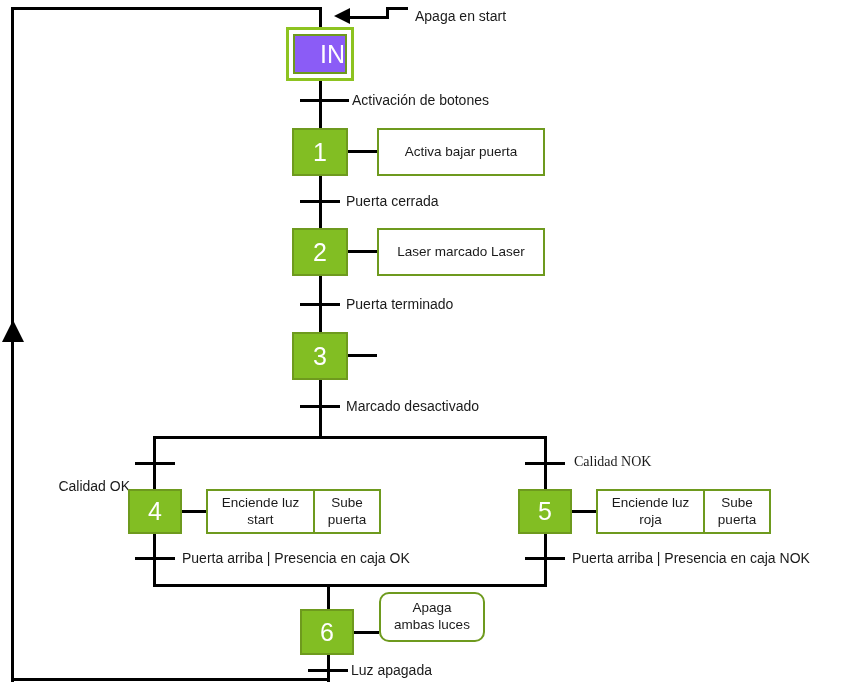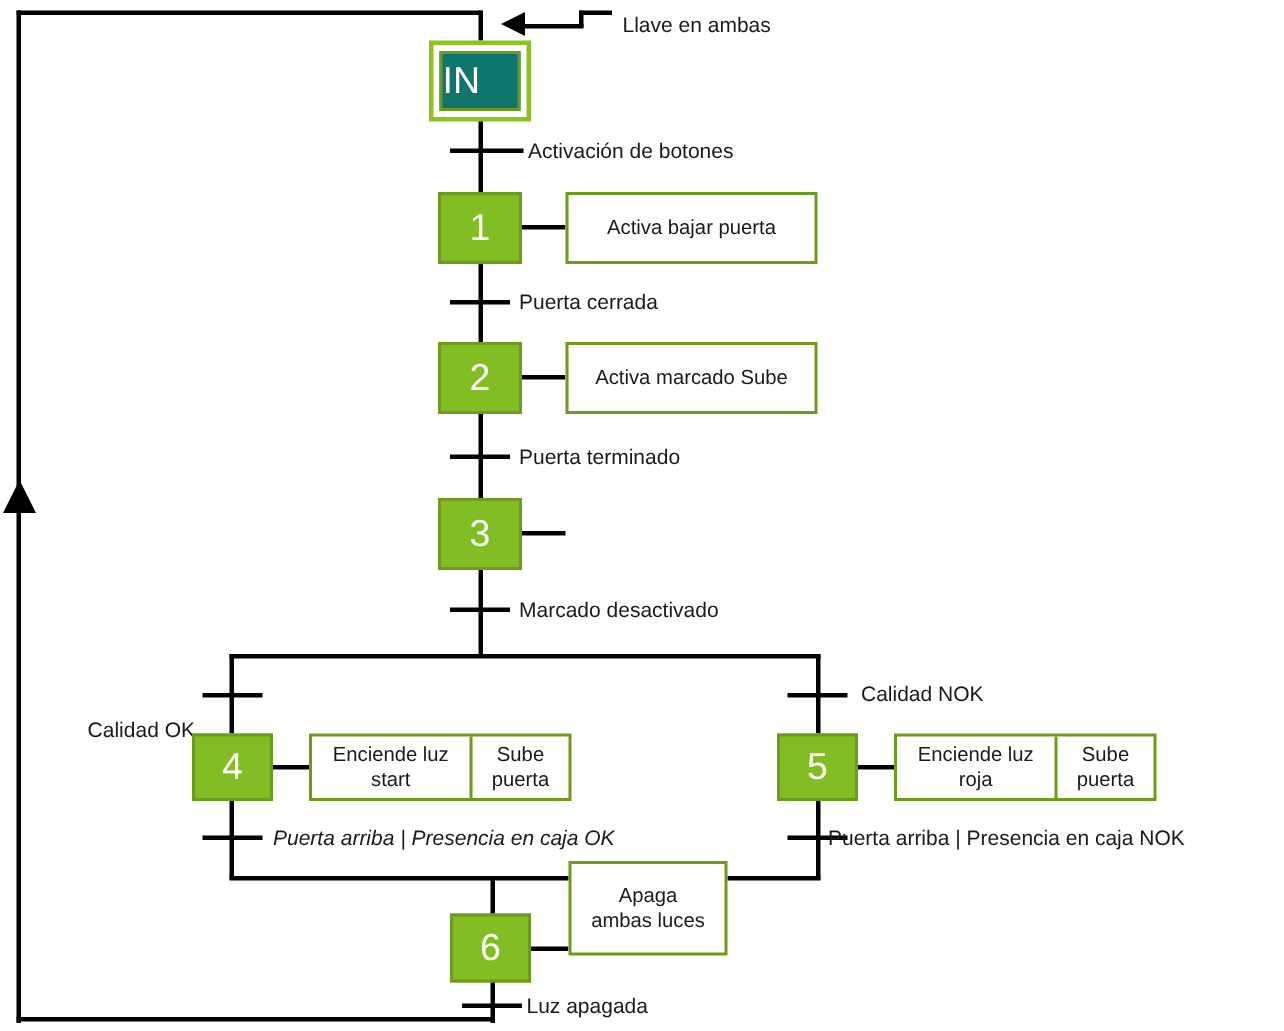--- a/index.html
+++ b/index.html
@@ -49,28 +49,28 @@
     align-items: center;
     justify-content: center;
     font-family: "Liberation Sans", sans-serif;
   }
   .step.initial {
     border: 3px solid #8dc320;
     background: #ffffff;
     padding: 4px;
   }
   .step.initial > .inner {
-    background: #0f766e;
+    background: #8b5cf6;
     border: 2px solid #6e9a1e;
     box-sizing: border-box;
     width: 100%;
     height: 100%;
     display: flex;
     align-items: center;
-    justify-content: flex-start;
+    justify-content: flex-end;
     color: #ffffff;
     font-size: 25px;
   }
 
   
   .action {
     position: absolute;
     background: #ffffff;
     border: 2px solid #6e9a1e;
     box-sizing: border-box;
@@ -133,21 +133,21 @@
   <div class="vline" style="left:11px; top:7px; height:675px;"></div>
 
   <div class="hline" style="left:11px; top:678px; width:318px;"></div>
 
   <div class="arrow-up" style="left:2px; top:320px;"></div>
 
   <div class="hline" style="left:386px; top:7px; width:22px;"></div>
   <div class="vline" style="left:386px; top:7px; height:11px;"></div>
   <div class="hline" style="left:349px; top:16px; width:40px;"></div>
   <div class="arrow-left" style="left:334px; top:8px;"></div>
-  <div class="tlabel right" style="left:415px; top:9px;">Llave en ambas</div>
+  <div class="tlabel right" style="left:415px; top:9px;">Apaga en start</div>
 
   <div class="vline" style="left:319px; top:7px; height:25px;"></div>
 
   <div class="step initial" style="left:286px; top:27px; width:68px; height:54px;">
     <div class="inner">
       <span>IN</span>
     </div>
   </div>
 
   <div class="vline" style="left:319px; top:81px; height:47px;"></div>
@@ -165,21 +165,21 @@
 
   <div class="vline" style="left:319px; top:176px; height:52px;"></div>
   <div class="thin-h" style="left:300px; top:200px; width:40px;"></div>
   <div class="tlabel right" style="left:346px; top:194px;">Puerta cerrada</div>
 
   <div class="step" style="left:292px; top:228px; width:56px; height:48px;">
     <span>2</span>
   </div>
   <div class="hline" style="left:348px; top:250px; width:29px;"></div>
   <div class="action" style="left:377px; top:228px; width:168px; height:48px;">
-    <div class="cell">Activa marcado Sube</div>
+    <div class="cell">Laser marcado Laser</div>
   </div>
 
   <div class="vline" style="left:319px; top:276px; height:56px;"></div>
   <div class="thin-h" style="left:300px; top:303px; width:40px;"></div>
   <div class="tlabel right" style="left:346px; top:297px;">Puerta terminado</div>
 
   <div class="step" style="left:292px; top:332px; width:56px; height:48px;">
     <span>3</span>
   </div>
   <div class="hline" style="left:348px; top:354px; width:29px;"></div>
@@ -191,21 +191,21 @@
   <div class="hline" style="left:153px; top:436px; width:394px;"></div>
 
   <div class="vline" style="left:153px; top:436px; height:53px;"></div>
 
   <div class="vline" style="left:544px; top:436px; height:53px;"></div>
 
   <div class="thin-h" style="left:135px; top:462px; width:40px;"></div>
   <div class="tlabel leftal" style="left:0px; top:479px; width:130px; text-align:right;">Calidad OK</div>
 
   <div class="thin-h" style="left:525px; top:462px; width:40px;"></div>
-  <div class="tlabel right" style="left:574px; top:455px;">Calidad NOK</div>
+  <div class="tlabel right" style="left:574px; top:455px;font-family:Liberation Serif, serif;">Calidad NOK</div>
 
   <div class="step" style="left:128px; top:489px; width:54px; height:45px;">
     <span>4</span>
   </div>
   <div class="hline" style="left:182px; top:510px; width:24px;"></div>
   <div class="action" style="left:206px; top:489px; width:175px; height:45px;">
     <div class="cell">
       <span>
         <span>Enciende luz</span><br>
         <span>start</span>
@@ -214,21 +214,21 @@
     <div class="cell" style="width:66px;">
       <span>
         <span>Sube</span><br>
         <span>puerta</span>
       </span>
     </div>
   </div>
 
   <div class="vline" style="left:153px; top:534px; height:52px;"></div>
   <div class="thin-h" style="left:135px; top:557px; width:40px;"></div>
-  <div class="tlabel right" style="left:182px; top:551px;font-style:italic;">Puerta arriba | Presencia en caja OK</div>
+  <div class="tlabel right" style="left:182px; top:551px;">Puerta arriba | Presencia en caja OK</div>
 
   <div class="step" style="left:518px; top:489px; width:54px; height:45px;">
     <span>5</span>
   </div>
   <div class="hline" style="left:572px; top:510px; width:24px;"></div>
   <div class="action" style="left:596px; top:489px; width:175px; height:45px;">
     <div class="cell">
       <span>
         <span>Enciende luz</span><br>
         <span>roja</span>
@@ -237,31 +237,31 @@
     <div class="cell" style="width:66px;">
       <span>
         <span>Sube</span><br>
         <span>puerta</span>
       </span>
     </div>
   </div>
 
   <div class="vline" style="left:544px; top:534px; height:52px;"></div>
   <div class="thin-h" style="left:525px; top:557px; width:40px;"></div>
-  <div class="tlabel right" style="left:552px; top:551px;">Puerta arriba | Presencia en caja NOK</div>
+  <div class="tlabel right" style="left:572px; top:551px;">Puerta arriba | Presencia en caja NOK</div>
 
   <div class="hline" style="left:153px; top:584px; width:394px;"></div>
 
   <div class="vline" style="left:327px; top:584px; height:26px;"></div>
 
   <div class="step" style="left:300px; top:609px; width:54px; height:46px;">
     <span>6</span>
   </div>
   <div class="hline" style="left:354px; top:631px; width:25px;"></div>
-  <div class="action" style="left:379px; top:574px; width:106px; height:63px;">
+  <div class="action" style="left:379px; top:592px; width:106px; height:50px;border-radius:10px;">
     <div class="cell">
       <span>
         <span>Apaga</span><br>
         <span>ambas luces</span>
       </span>
     </div>
   </div>
 
   <div class="vline" style="left:327px; top:655px; height:27px;"></div>
   <div class="thin-h" style="left:308px; top:669px; width:40px;"></div>

